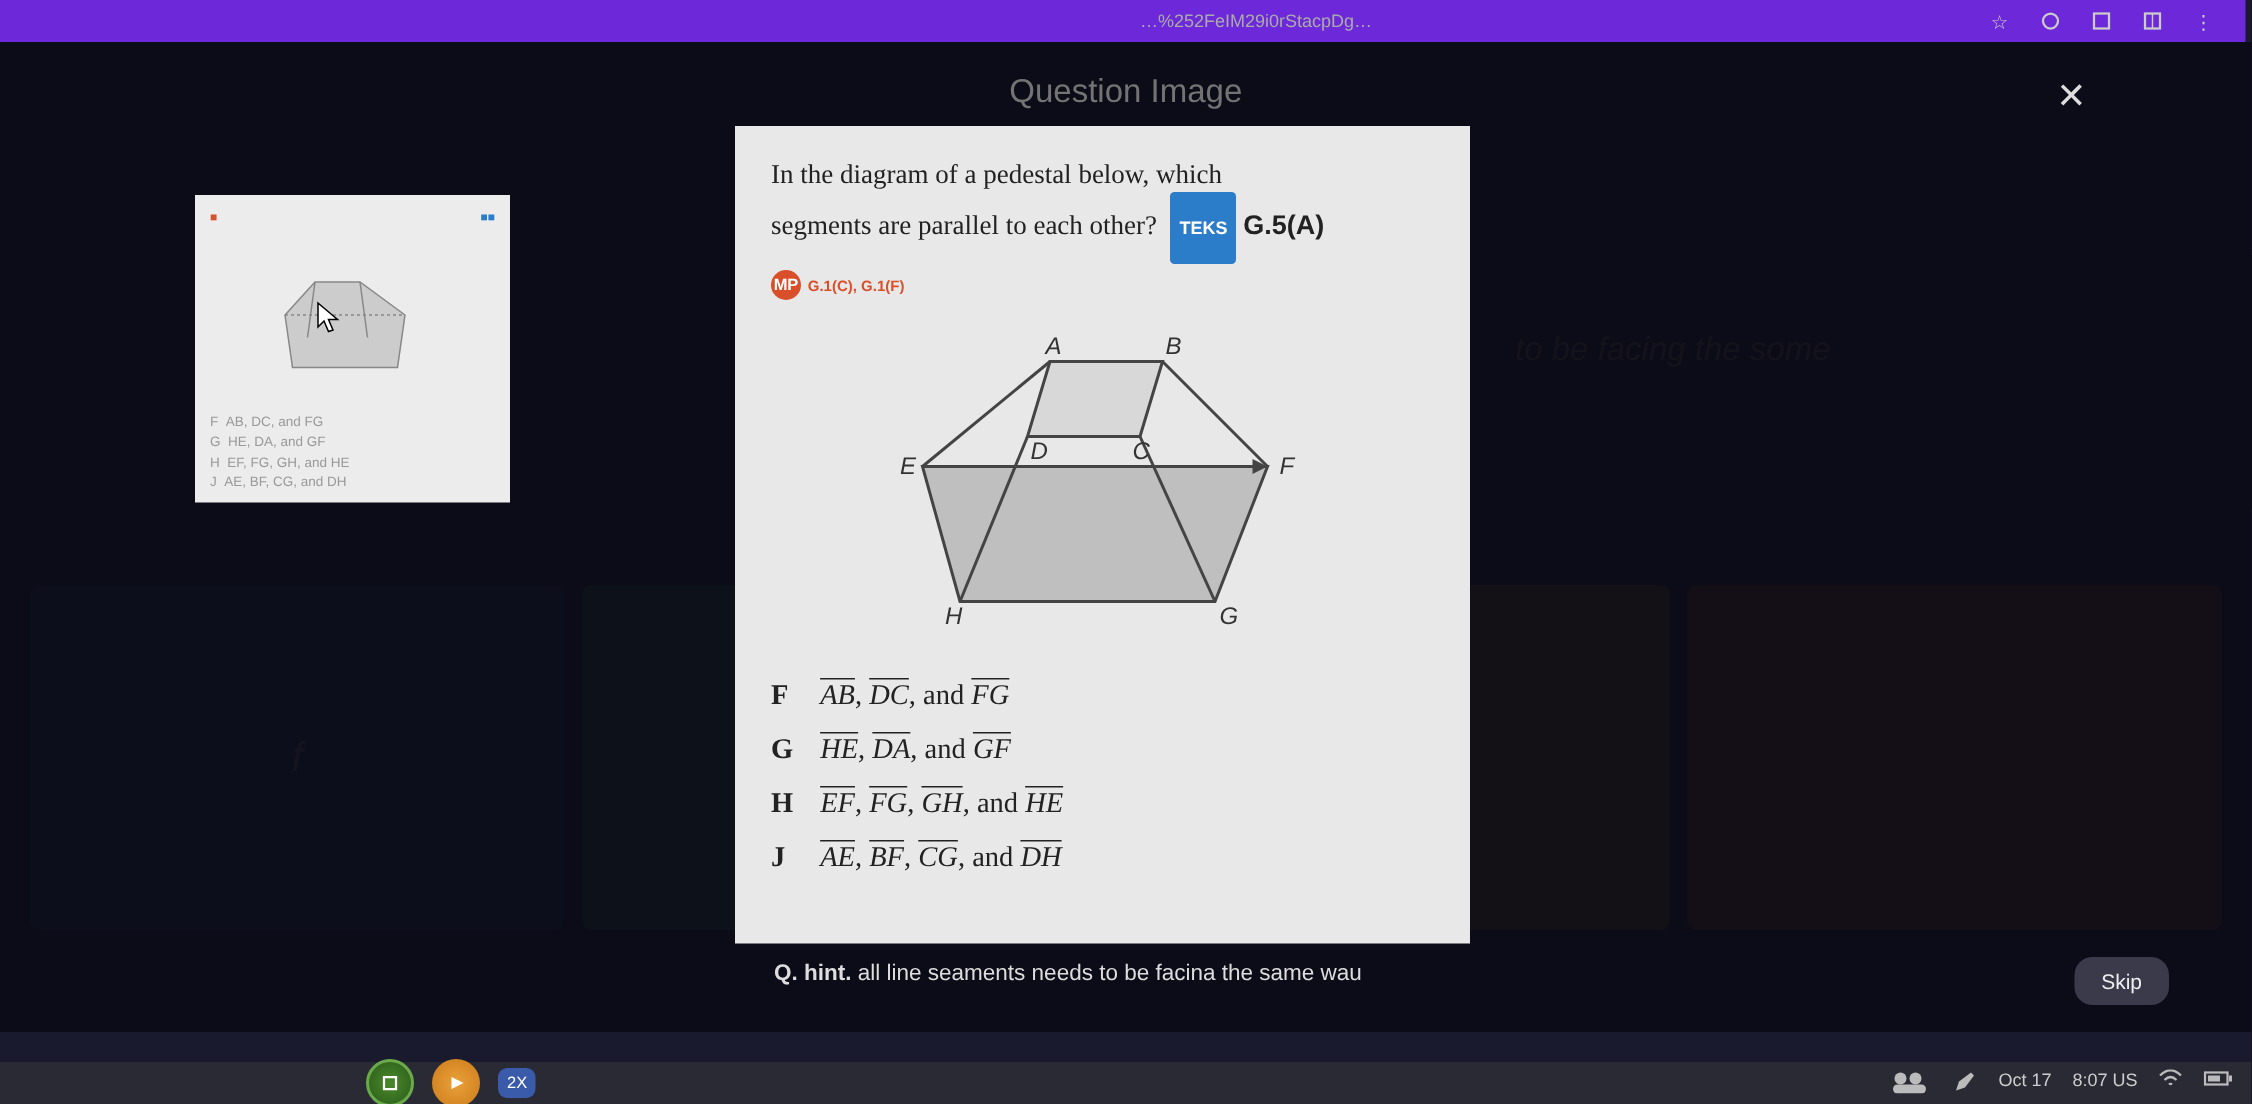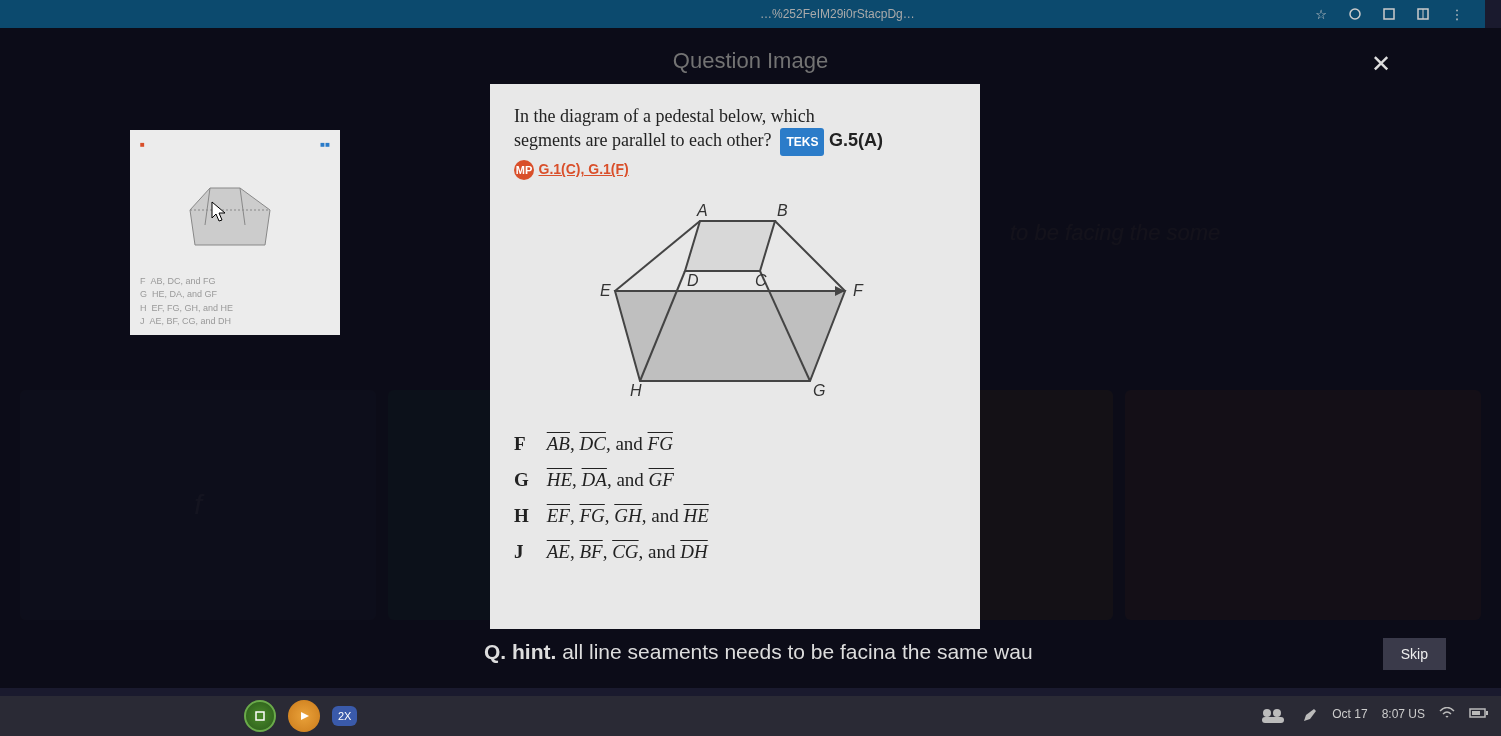--- a/index.html
+++ b/index.html
@@ -6,23 +6,23 @@
   body {
     width: 1501px;
     height: 736px;
     background: #1a1a2e;
     font-family: Arial, sans-serif;
     position: relative;
     overflow: hidden;
   }
   .browser-bar {
     position: absolute;
-    top: 0; left: 0; right: 16px;
+    top: 0; left: 0; right: 4px;
     height: 28px;
-    background: #0c4a6e;
+    background: #6d28d9;
     display: flex;
     align-items: center;
     justify-content: flex-end;
     gap: 18px;
     padding-right: 20px;
     color: #ccc;
     font-size: 13px;
   }
   .url-fragment {
     margin-right: auto;
@@ -66,38 +66,38 @@
     padding: 20px 24px;
   }
   .q-text { font-size: 18px; line-height: 1.35; }
   .teks-badge {
     display: inline-block;
     background: #2b7cc9;
     color: #fff;
     font-family: Arial, sans-serif;
     font-size: 12px;
     font-weight: bold;
-    padding: 6px 6px;
+    padding: 16px 6px;
     border-radius: 3px;
     vertical-align: middle;
   }
   .mp-badge {
     display: inline-block;
     background: #d94f2a;
     color: #fff;
     font-family: Arial, sans-serif;
     font-size: 11px;
     font-weight: bold;
     width: 20px; height: 20px;
     border-radius: 50%;
     text-align: center;
     line-height: 20px;
     vertical-align: middle;
   }
-  .mp-text { color: #d94f2a; font-family: Arial,sans-serif; font-size: 14px; font-weight:600;text-decoration:underline; }
+  .mp-text { color: #d94f2a; font-family: Arial,sans-serif; font-size: 10px; font-weight:600; }
   .diagram-box {
     margin: 20px auto 25px;
     width: 300px; height: 200px;
     position: relative;
   }
   .answers { font-size: 19px; line-height: 1.9; }
   .answers .letter { font-weight: bold; display:inline-block; width: 28px; }
   .seg { text-decoration: overline; font-style: italic; }
   .thumbnail {
     position: absolute;
@@ -107,60 +107,60 @@
     height: 205px;
     background: #ececec;
     padding: 10px;
     font-size: 9px;
     color: #888;
   }
   .thumb-diagram { width: 120px; height: 80px; margin: 30px auto 15px; position:relative; }
   .hint-text {
     position: absolute;
     top: 640px;
-    left: 484px;
+    left: 516px;
     color: #ddd;
     font-family: Arial, sans-serif;
-    font-size: 21px;
+    font-size: 15px;
   }
   .bg-hint {
     position: absolute;
     top: 220px;
     left: 1010px;
     color: #6a5a5a;
     font-size: 22px;
     font-style: italic;
     opacity: 0.6;
   }
   .skip-btn {
     position: absolute;
     top: 638px;
     right: 55px;
     background: #3a3a4a;
     color: #eee;
     padding: 8px 18px;
-    border-radius: 0;
+    border-radius: 12px;
     font-size: 14px;
     cursor: pointer;
   }
   .answer-tiles {
     position:absolute;
     top: 390px; left: 20px; right: 20px;
     height: 230px;
     display:flex;
     gap: 12px;
   }
   .tile { flex:1; background:#2a3a6a; border-radius:6px; opacity:0.35; display:flex; align-items:center; justify-content:center; color:#aac; font-size:28px; font-style:italic;}
   .tile:nth-child(2){background:#1a6a5a;}
   .tile:nth-child(3){background:#aa7a1a;}
   .tile:nth-child(4){background:#aa4a2a;}
   .taskbar {
     position: absolute;
     bottom: 0; left: 0; right: 0;
-    height: 40px;
+    height: 28px;
     background: #2a2a35;
     display: flex;
     align-items: center;
     padding: 0 12px;
     gap: 12px;
     color: #ccc;
     font-size: 12px;
   }
   .taskbar .right { margin-left: auto; display:flex; align-items:flex-start; gap:14px; }
   .round-icon {

